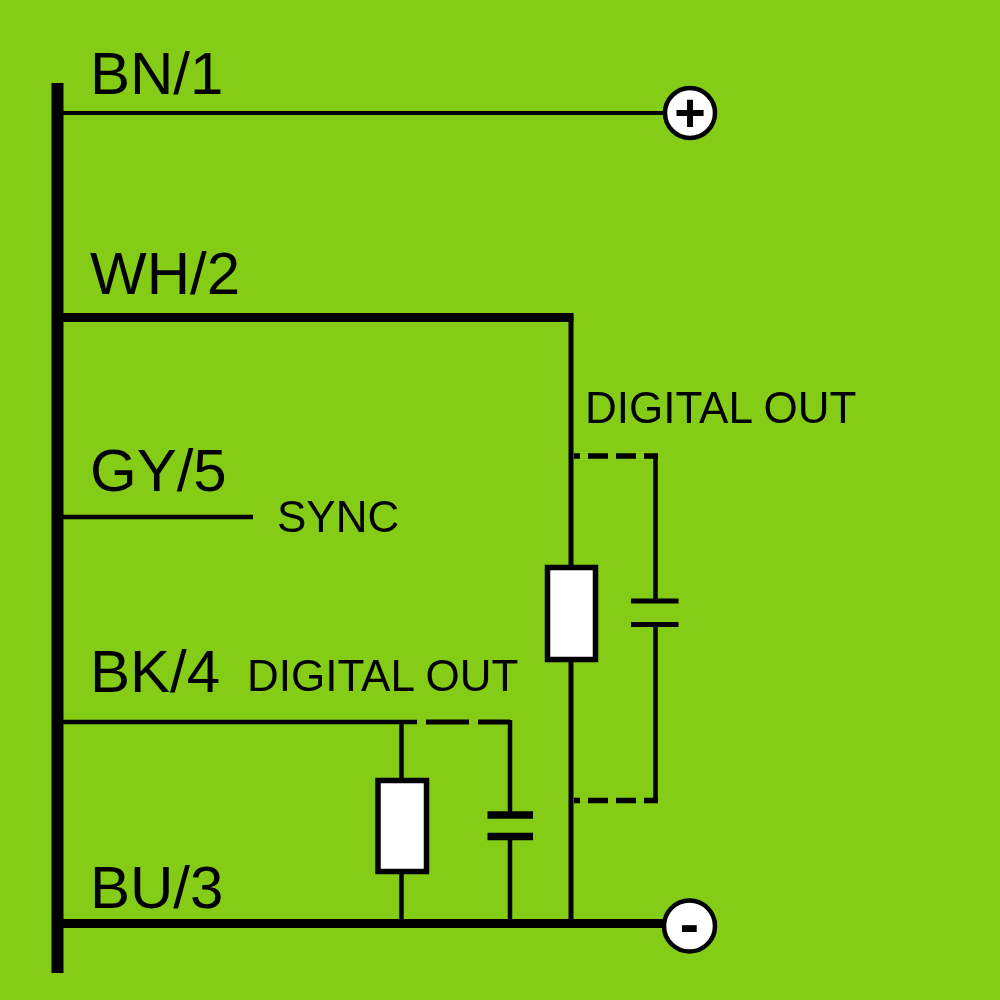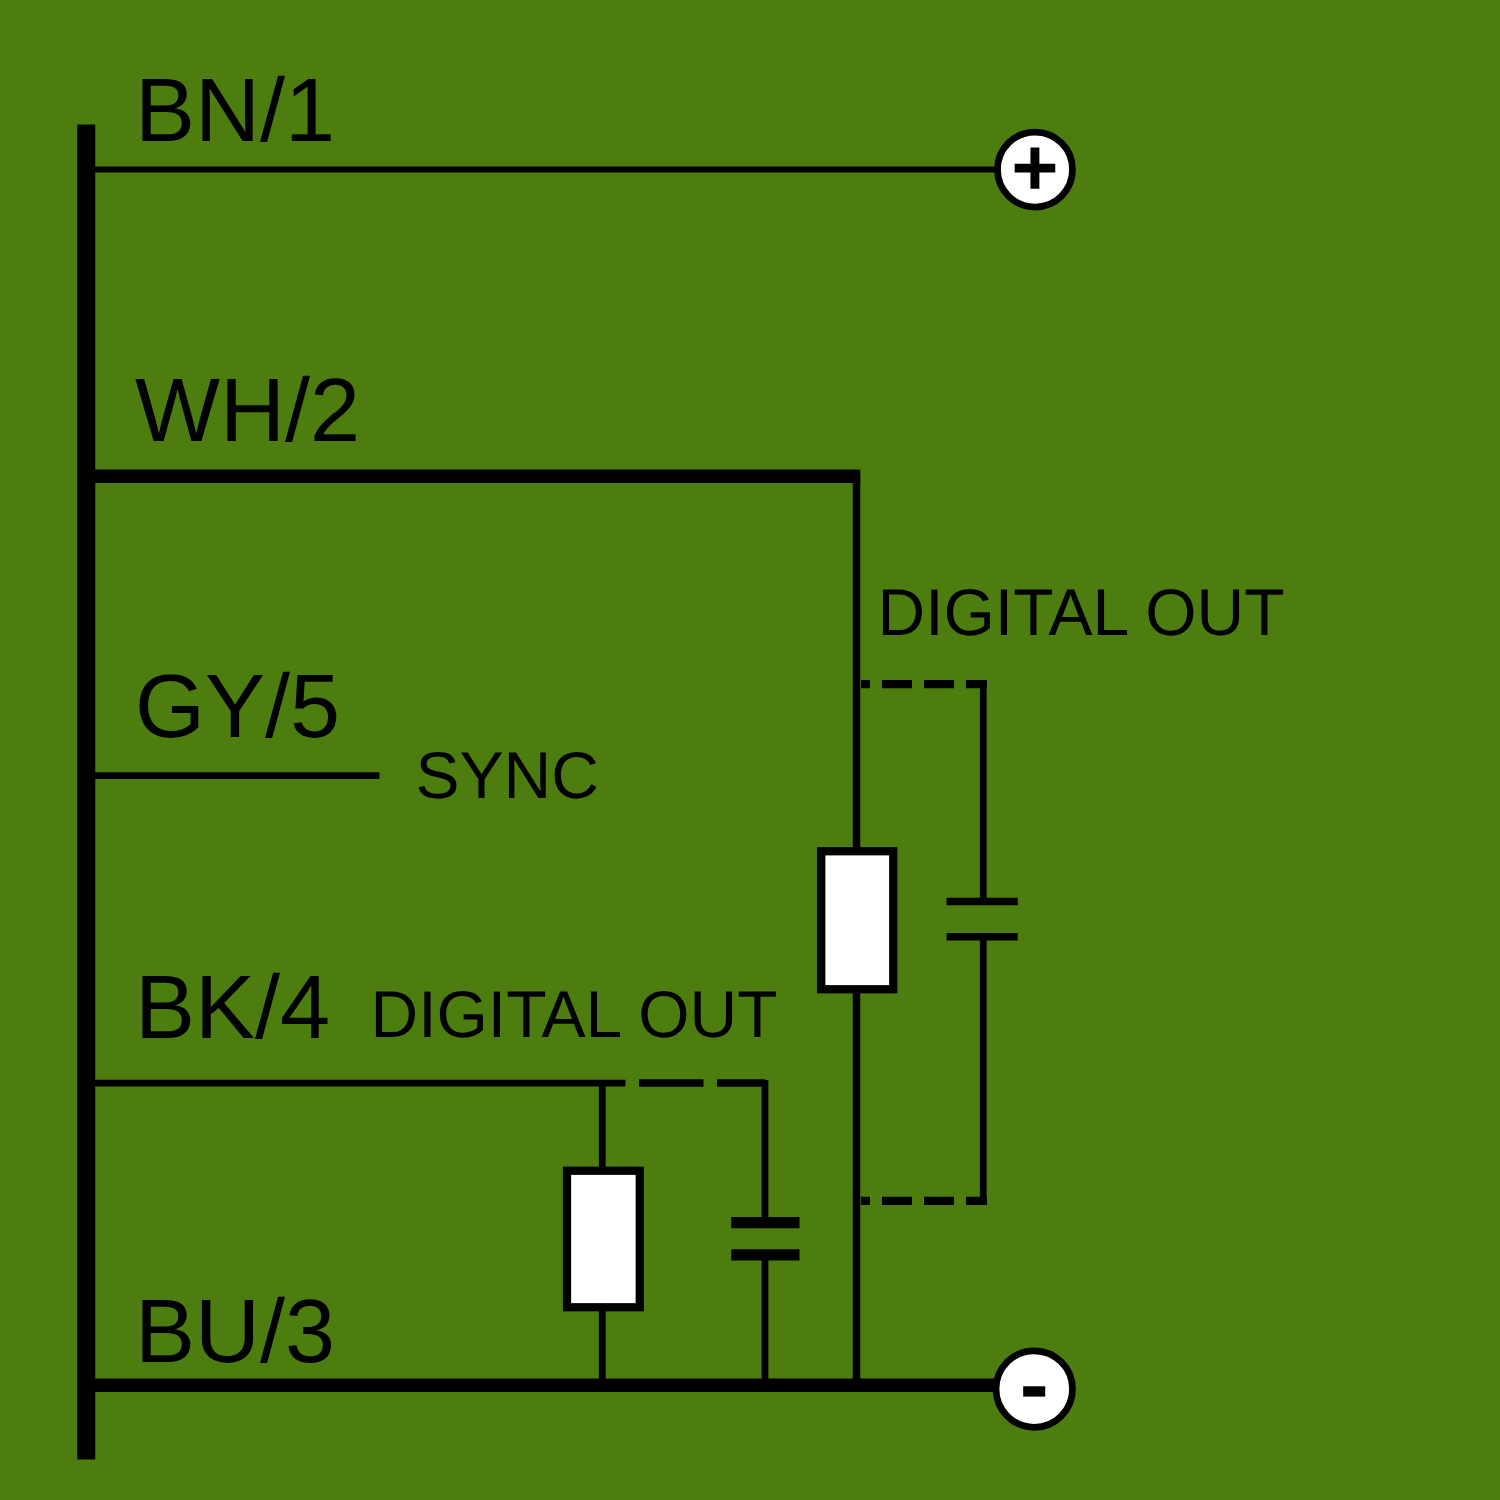--- a/index.html
+++ b/index.html
@@ -4,21 +4,21 @@
 <style>
   html, body {
     margin: 0;
     padding: 0;
     background: #ffffff;
   }
   .canvas {
     position: relative;
     width: 1000px;
     height: 1000px;
-    background: #4d7c0f;
+    background: #84cc16;
     overflow: hidden;
   }
   svg { display: block; }
   .stroke {
     stroke: #000000;
     fill: none;
     stroke-linecap: butt;
   }
   .filled { fill: #000000; stroke: none; }
   .boxed  { fill: #ffffff; stroke: #000000; }

